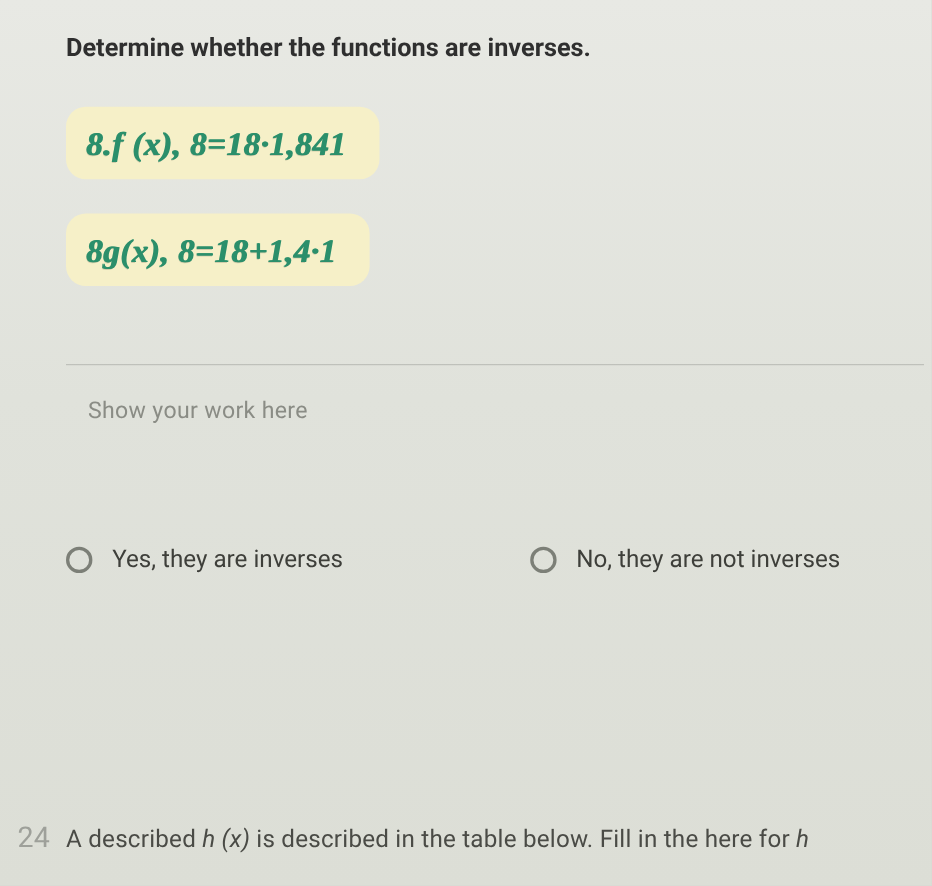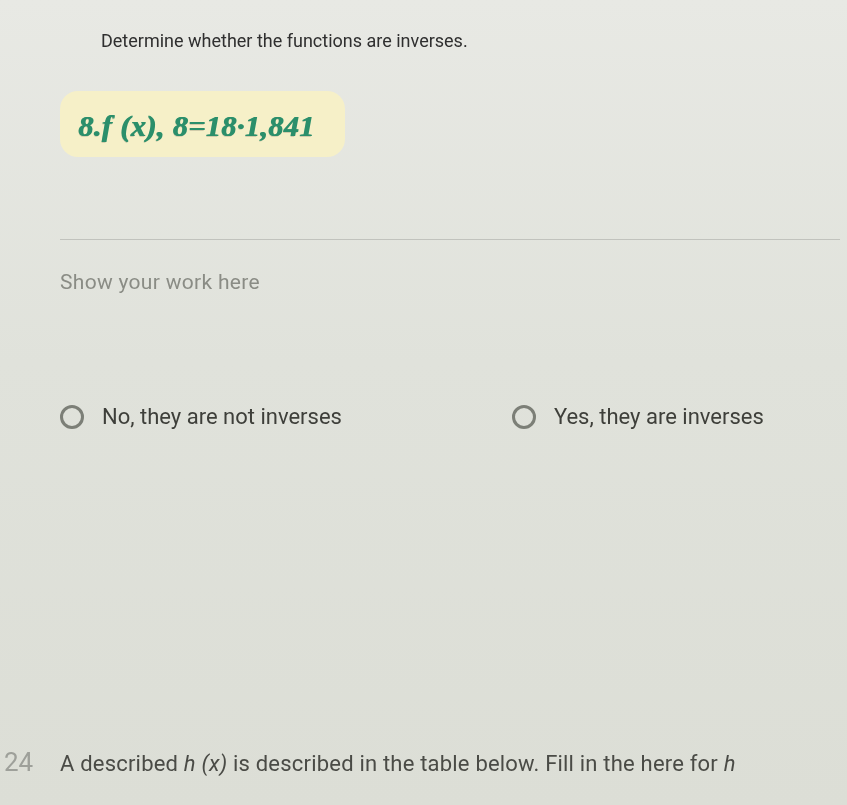--- a/index.html
+++ b/index.html
@@ -15,32 +15,31 @@
   .page {
     position: absolute;
     left: 0;
     top: 0;
     width: 847px;
     height: 805px;
     background: linear-gradient(180deg, #e8e9e4 0%, #e0e2db 45%, #dcded6 100%);
     padding: 30px 0 0 60px;
   }
   .prompt {
-    font-size: 18px;
-    font-weight: 400;
+    font-size: 23px;
+    font-weight: 700;
     color: #2f2f2f;
     margin-bottom: 40px;
-    margin-left: 41px;
   }
   .fn-highlight {
     display: inline-block;
     background: #f6f0c8;
     border-radius: 18px;
     padding: 18px 30px 14px 18px;
-    margin-bottom: 42px;
+    margin-bottom: 31px;
   }
   .fn-text {
     font-family: Georgia, "Times New Roman", serif;
     font-size: 30px;
     font-weight: 600;
     font-style: italic;
     color: #2b8f6b;
     text-shadow: 1px 0 0 #2b8f6b, 0 1px 0 rgba(0,0,0,.15);
     letter-spacing: .5px;
     filter: blur(.4px);
@@ -49,20 +48,21 @@
     border: none;
     border-top: 1px solid rgba(0,0,0,.15);
     margin: 40px 0 0 0;
     width: 780px;
   }
   .work {
     font-size: 21px;
     color: #8a8c85;
     margin-top: 30px;
     letter-spacing: .3px;
+    margin-left: 20px;
   }
   .answer-row {
     display: flex;
     margin-top: 110px;
     gap: 170px;
   }
   .radio-option {
     display: flex;
     align-items: center;
     gap: 18px;
@@ -86,53 +86,56 @@
     left: 0;
     width: 847px;
     display: flex;
     align-items: baseline;
   }
   .qnum {
     width: 60px;
     text-align: left;
     font-size: 26px;
     color: #9ea09a;
-    padding-left: 4px;
+    padding-left: 16px;
   }
   .next-text {
     font-size: 22px;
     color: #4a4b46;
     letter-spacing: .2px;
   }
   .next-text i { }
 </style>
 </head>
 <body>
 
 <div class="page">
 
   <div class="prompt">Determine whether the functions are inverses.</div>
 
   <div class="fn-highlight">
     <div class="fn-text">8.f (x), 8=18·1,841</div>
   </div>
   <br>
+  <div class="fn-highlight">
+    <div class="fn-text">8g(x), 8=18+1,4·1</div>
+  </div>
 
   <hr class="divider">
 
   <div class="work">Show your work here</div>
 
   <div class="answer-row">
     <div class="radio-option">
       <span class="radio-circle"></span>
-      <span class="radio-label">No, they are not inverses</span>
+      <span class="radio-label">Yes, they are inverses</span>
     </div>
     <div class="radio-option">
       <span class="radio-circle"></span>
-      <span class="radio-label">Yes, they are inverses</span>
+      <span class="radio-label">No, they are not inverses</span>
     </div>
   </div>
 
   <div class="next-q">
     <div class="qnum">24</div>
     <div class="next-text">
       <span>A described </span><i>h (x)</i><span> is described in the table below. Fill in the here for </span><i>h</i>
     </div>
   </div>
 

